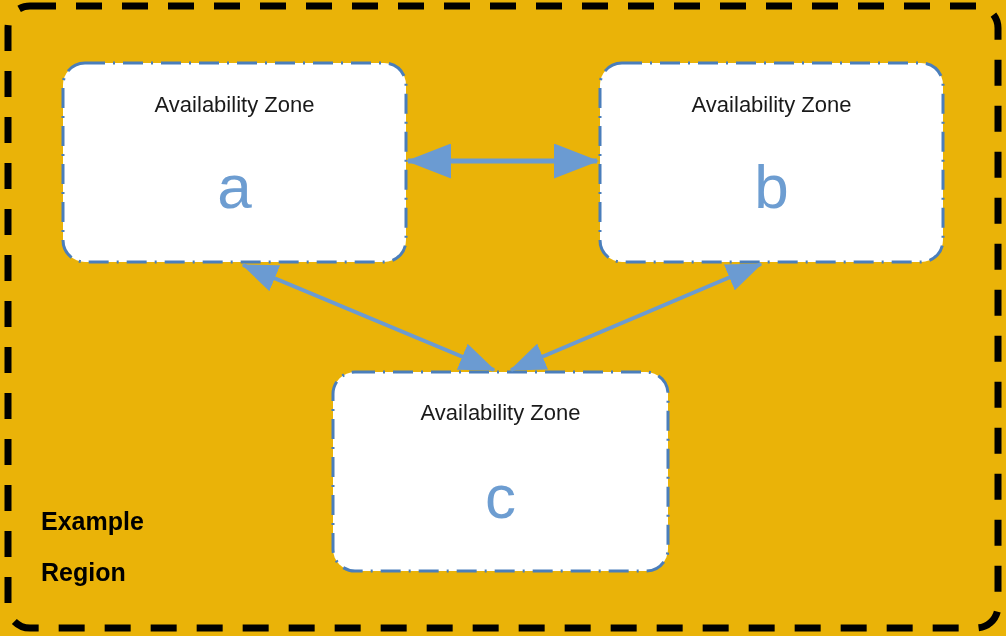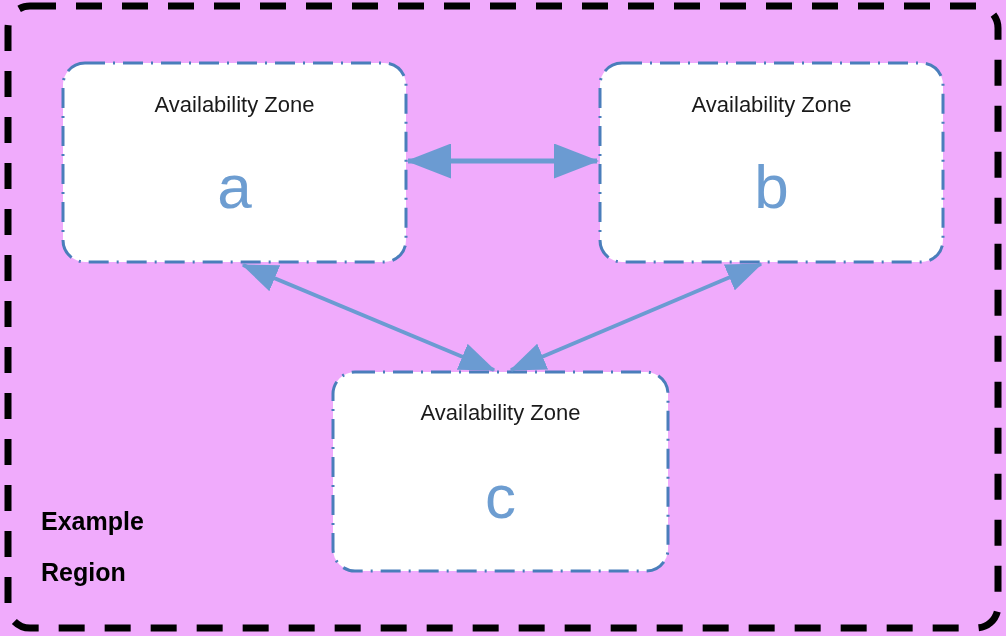--- a/index.html
+++ b/index.html
@@ -7,21 +7,21 @@
     padding: 0;
     background: #ffffff;
   }
   body {
     font-family: "Liberation Sans", sans-serif;
   }
   #canvas {
     position: relative;
     width: 1006px;
     height: 636px;
-    background: #f0abfc;
+    background: #eab308;
     overflow: hidden;
   }
   #diagram-svg {
     position: absolute;
     top: 0;
     left: 0;
     width: 1006px;
     height: 636px;
   }
   .zone-label-top {

